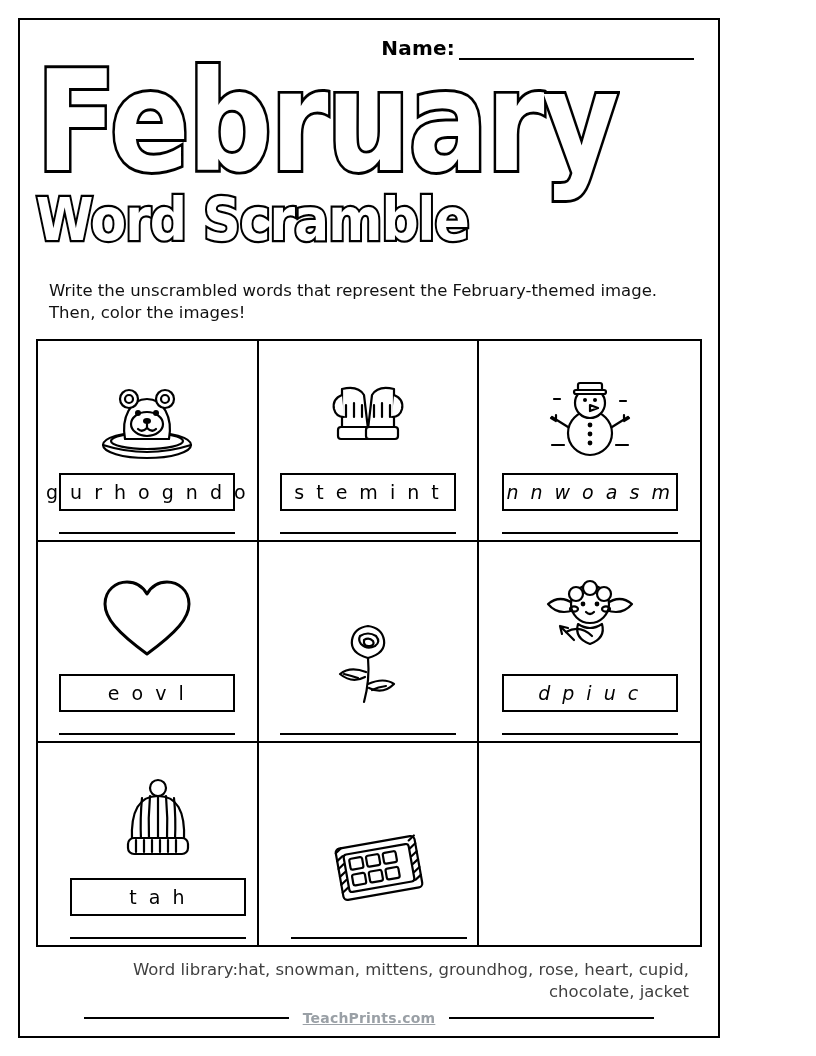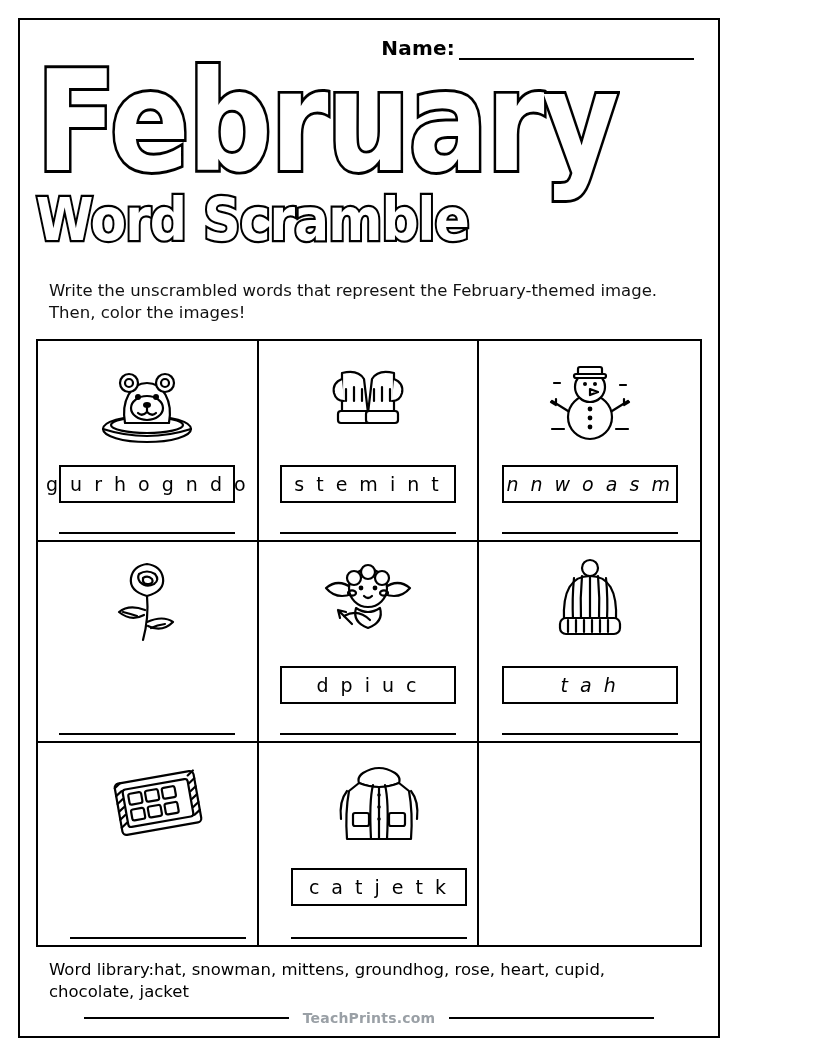--- a/index.html
+++ b/index.html
@@ -100,21 +100,21 @@
     height:608px;
     box-sizing:border-box;
   }
   .cell{
     border-right:2px solid #000;
     border-bottom:2px solid #000;
     box-sizing:border-box;
     display:flex;
     flex-direction:column;
     align-items:center;
-    justify-content:space-between;
+    justify-content:flex-end;
     padding:10px 8px 6px 8px;
     position:relative;
   }
   .cell:nth-child(3n){border-right:none;font-style:italic;}
   .cell:nth-child(n+7){border-bottom:none;margin-left:22px;}
 
   .art{
     height:96px;
     display:flex;
     align-items:center;
@@ -144,25 +144,25 @@
   .answer-line{
     margin-top:20px;
     width:176px;
     border-bottom:2px solid #000;
     height:1px;
   }
 
   
   .word-library{
     margin-top:12px;
-    text-align:left;
+    text-align:right;
     font-family:"DejaVu Sans", sans-serif;
     font-size:16.5px;
     line-height:1.35;
-    color:#000000;
+    color:#404040;
     width:640px;
     margin-left:auto;margin-right:auto;
   }
   .bottom-row{
     position:absolute;
     left:0;right:0;bottom:2px;
     display:flex;
     align-items:center;
     justify-content:center;
     gap:14px;
@@ -170,20 +170,21 @@
   .rule{
     height:2px;background:#000;width:205px;
   }
   .brand{
     font-family:"DejaVu Sans", sans-serif;
     font-size:14px;
     font-weight:700;
     color:#9aa0a6;
     letter-spacing:.2px;
     white-space:nowrap;
+    text-decoration:underline;
   }
 </style>
 </head>
 <body>
 
 <div class="page">
   <div class="frame"></div>
 
   <div class="inner">
 
@@ -263,20 +264,31 @@
             <path d="M82 58 L98 48 M94 52 l5 -3 M94 52 l0 -6"></path>
             <path d="M22 76 h12 M86 76 h12 M24 30 h6 M90 32 h6"></path>
           </svg>
         </div>
         <div class="scramble-box">
           <span class="scramble-text">n n w o a s m</span>
         </div>
         <div class="answer-line"></div>
       </div>
 
+      <div class="cell">
+        <div class="art">
+          <svg width="120" height="96" viewBox="0 0 120 96" fill="none" stroke="#000" stroke-width="3" stroke-linecap="round" stroke-linejoin="round">
+            <path d="M60 84 C30 62 18 48 18 34 C18 20 29 12 40 12 C49 12 56 17 60 24 C64 17 71 12 80 12 C91 12 102 20 102 34 C102 48 90 62 60 84 Z" fill="#fff"></path>
+          </svg>
+        </div>
+        <div class="scramble-box">
+          <span class="scramble-text">e o v l</span>
+        </div>
+        <div class="answer-line"></div>
+      </div>
 
       <div class="cell">
         <div class="art">
           <svg width="120" height="96" viewBox="0 0 120 96" fill="none" stroke="#000" stroke-width="2.2" stroke-linecap="round" stroke-linejoin="round">
             <path d="M60 10 q14 2 16 14 q2 13 -16 18 q-18 -5 -16 -18 q2 -12 16 -14 Z" fill="#fff"></path>
             <path d="M52 20 q8 -5 16 0 q5 6 -1 10 q-8 4 -14 -2 q-3 -4 -1 -8 Z" fill="#fff"></path>
             <path d="M56 24 q5 -3 9 1 q2 4 -3 5 q-5 1 -6 -3 Z" fill="#fff"></path>
             <path d="M60 42 q2 22 -4 44"></path>
             <path d="M58 56 q-16 -6 -26 2 q12 10 25 3" fill="#fff"></path>
             <path d="M60 68 q16 -7 26 0 q-11 11 -25 4" fill="#fff"></path>
@@ -340,41 +352,20 @@
               <rect x="49" y="50" width="13" height="11" rx="2" fill="#fff"></rect>
               <rect x="66" y="50" width="13" height="11" rx="2" fill="#fff"></rect>
               <path d="M20 26 l6 -4 M20 34 l6 -4 M20 42 l6 -4 M20 50 l6 -4 M20 58 l6 -4 M20 66 l6 -4"></path>
               <path d="M94 26 l6 -4 M94 34 l6 -4 M94 42 l6 -4 M94 50 l6 -4 M94 58 l6 -4 M94 66 l6 -4"></path>
             </g>
           </svg>
         </div>
         <div class="answer-line"></div>
       </div>
 
-      <div class="cell">
-        <div class="art">
-          <svg width="120" height="96" viewBox="0 0 120 96" fill="none" stroke="#000" stroke-width="2.2" stroke-linecap="round" stroke-linejoin="round">
-            <path d="M44 18 q16 -10 32 0 q6 4 4 10 q-20 8 -40 0 q-2 -6 4 -10 Z" fill="#fff"></path>
-            <path d="M40 28 q20 8 40 0 l10 8 q4 22 2 48 H28 q-2 -26 2 -48 Z" fill="#fff"></path>
-            <path d="M28 36 q-8 10 -6 28 M92 36 q8 10 6 28"></path>
-            <path d="M60 32 v52"></path>
-            <path d="M54 30 q-4 16 -2 54 M66 30 q4 16 2 54"></path>
-            <rect x="34" y="58" width="16" height="13" rx="2" fill="#fff"></rect>
-            <rect x="70" y="58" width="16" height="13" rx="2" fill="#fff"></rect>
-            <path d="M60 38 h0 M60 46 h0 M60 54 h0"></path>
-            <circle cx="60" cy="40" r="1.8" fill="#000" stroke="none"></circle>
-            <circle cx="60" cy="52" r="1.8" fill="#000" stroke="none"></circle>
-            <circle cx="60" cy="64" r="1.8" fill="#000" stroke="none"></circle>
-          </svg>
-        </div>
-        <div class="scramble-box">
-          <span class="scramble-text">c a t j e t k</span>
-        </div>
-        <div class="answer-line"></div>
-      </div>
 
     </div>
 
     <div class="word-library">Word library:hat, snowman, mittens, groundhog, rose, heart, cupid, chocolate, jacket</div>
 
     <div class="bottom-row">
       <div class="rule"></div>
       <div class="brand">TeachPrints.com</div>
       <div class="rule"></div>
     </div>

